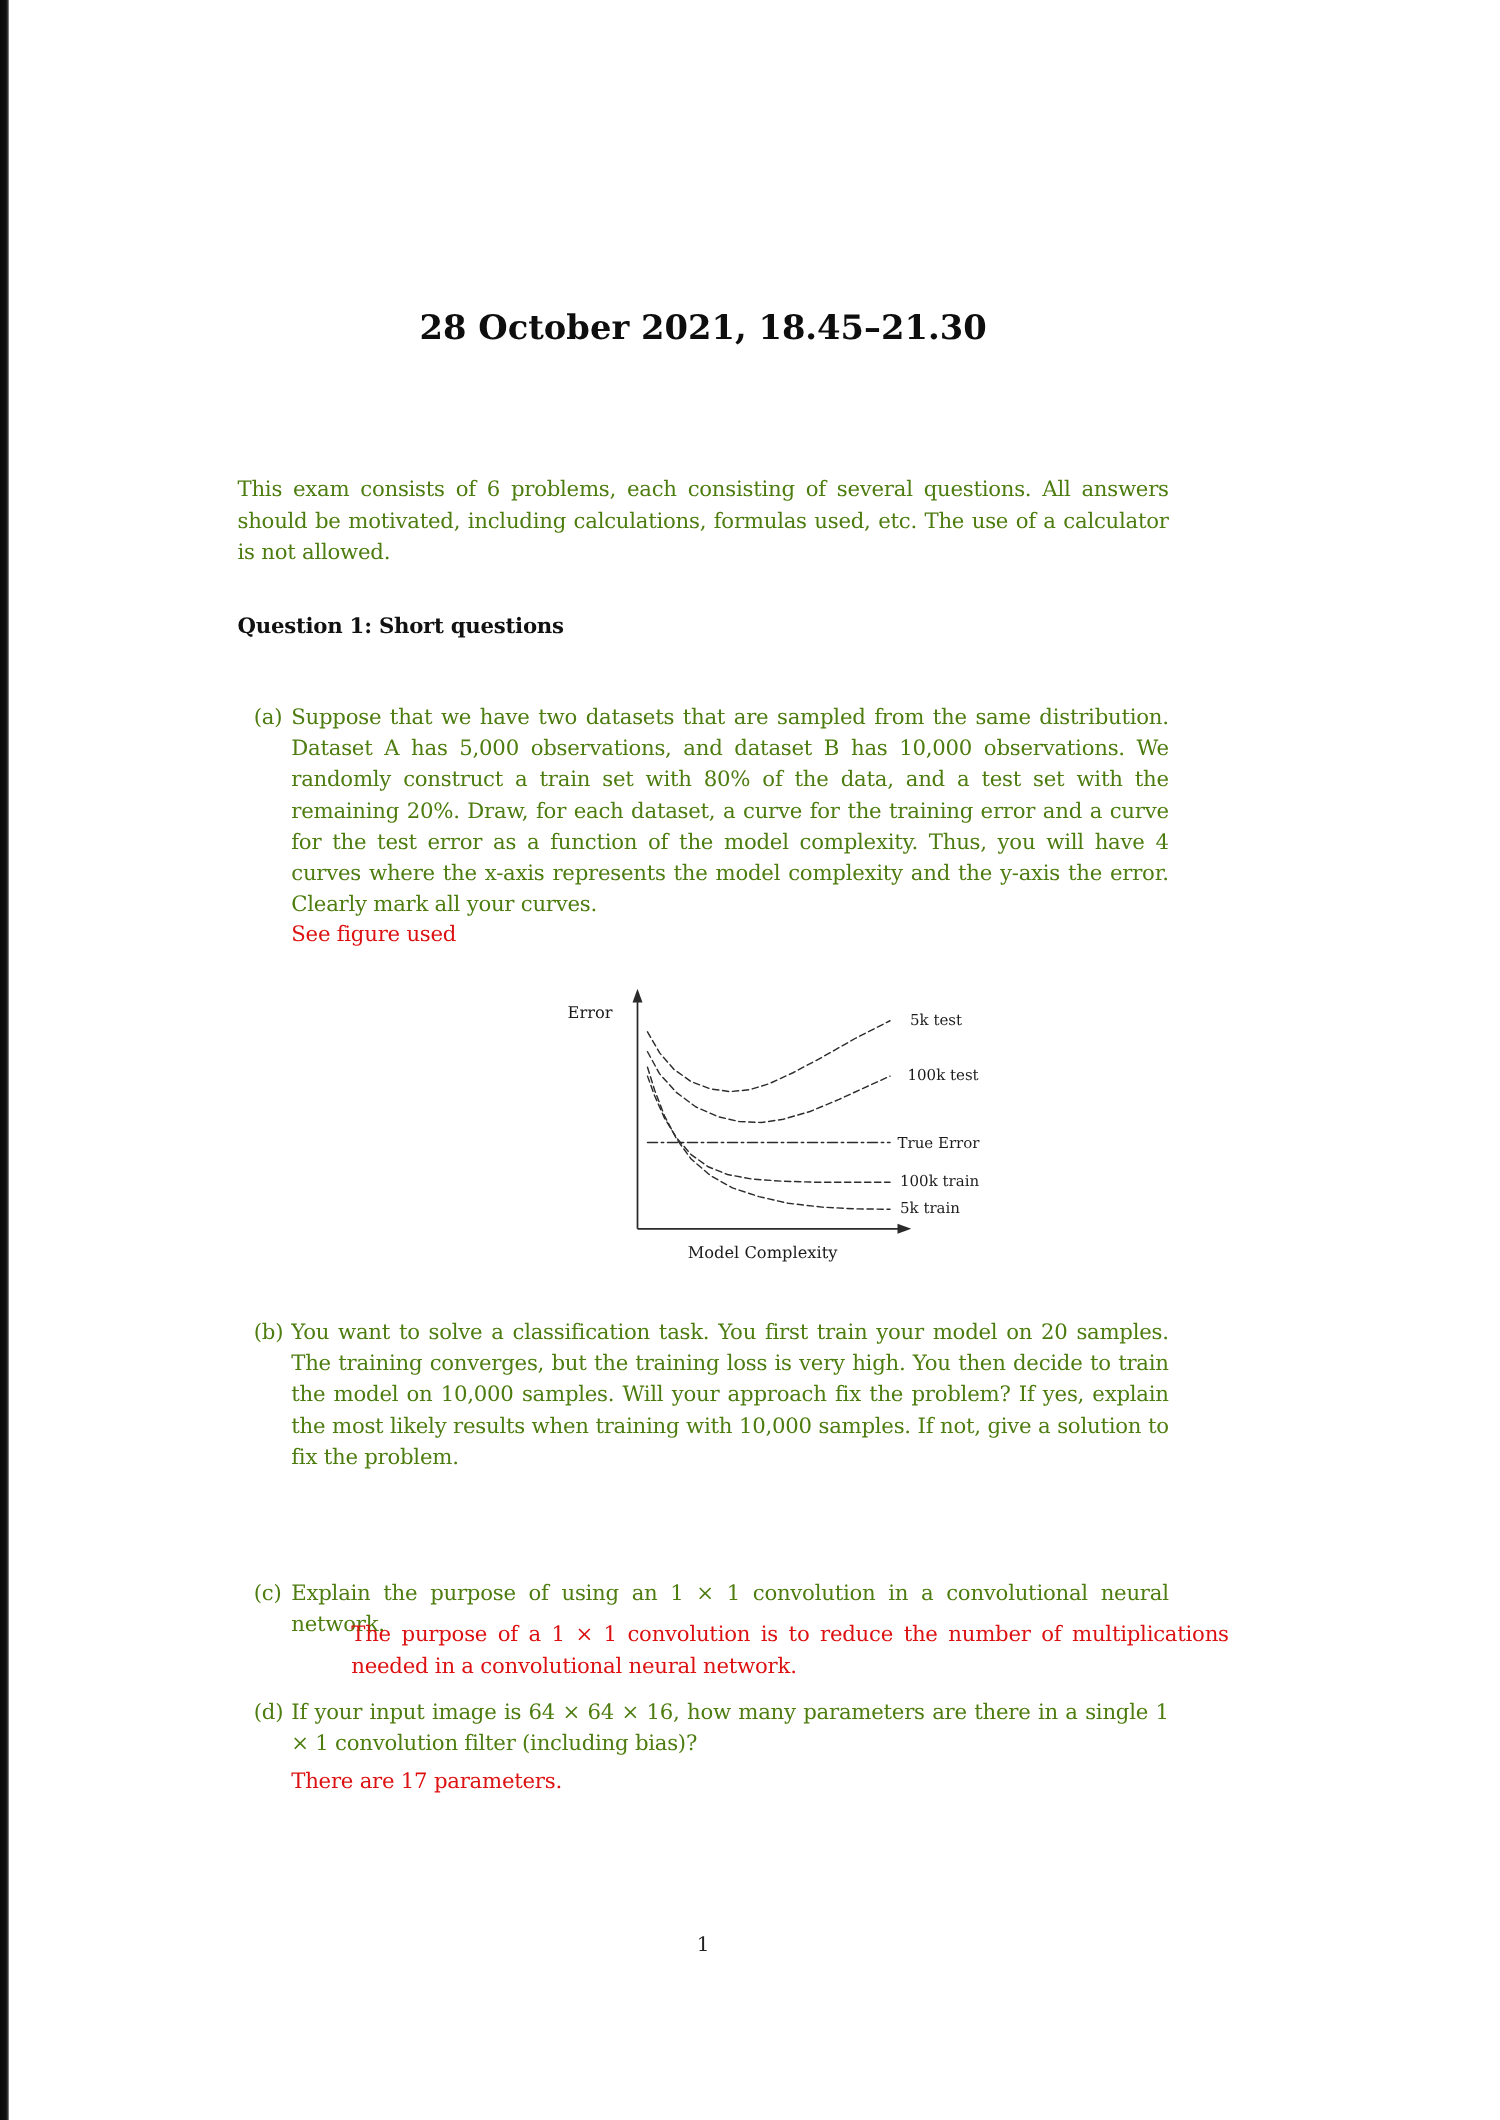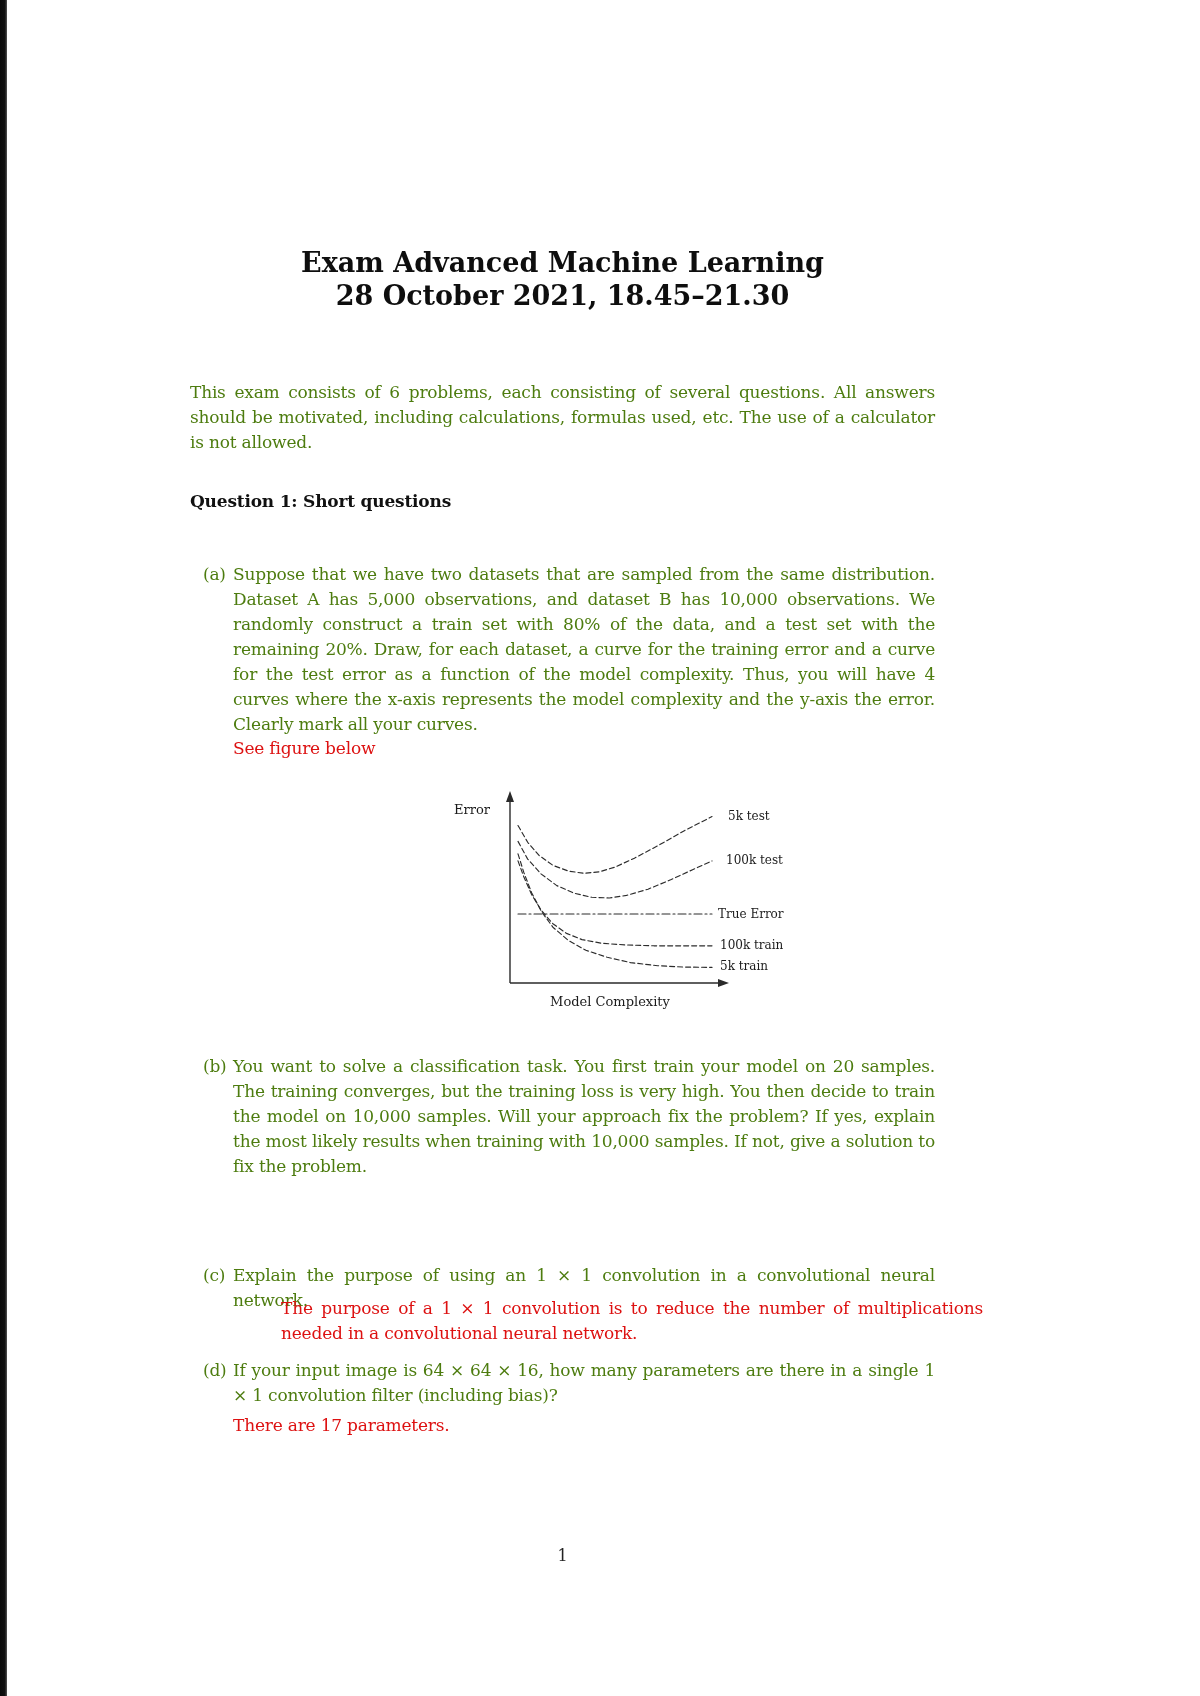--- a/index.html
+++ b/index.html
@@ -64,33 +64,32 @@
   }
 </style>
 </head>
 <body>
 
 <div class="page">
 
   <div class="scan-edge"></div>
 
   <div class="title-block">
-    <div class="title-line1">Exam Advanced Machine Learning</div>
     <div class="title-line2">28 October 2021, 18.45–21.30</div>
   </div>
 
   <div class="intro body-text">This exam consists of 6 problems, each consisting of several questions. All answers should be motivated, including calculations, formulas used, etc.  The use of a calculator is not allowed.</div>
 
   <div class="q-heading">Question 1: Short questions</div>
 
   <div class="item item-a body-text">
     <span class="item-label">(a)</span>
     <span>Suppose that we have two datasets that are sampled from the same distribution. Dataset A has 5,000 observations, and dataset B has 10,000 observations.  We randomly construct a train set with 80% of the data, and a test set with the remaining 20%.  Draw, for each dataset, a curve for the training error and a curve for the test error as a function of the model complexity.  Thus, you will have 4 curves where the x-axis represents the model complexity and the y-axis the error. Clearly mark all your curves.</span>
   </div>
-  <div class="answer answer-a body-text">See figure below</div>
+  <div class="answer answer-a body-text">See figure used</div>
 
   <div class="figure-wrap">
     <svg id="figure-svg" width="390" height="230" viewBox="0 0 390 230">
       <text class="axis-label" x="80" y="26" text-anchor="end">Error</text>
       <line class="axis" x1="100" y1="12" x2="100" y2="195"></line>
       <polygon class="arrowhead" points="96,14 100,3 104,14"></polygon>
       <line class="axis" x1="100" y1="195" x2="310" y2="195"></line>
       <polygon class="arrowhead" points="308,191 319,195 308,199"></polygon>
       <text class="curve-label" x="318" y="32">5k test</text>
       <text class="curve-label" x="316" y="76">100k test</text>

